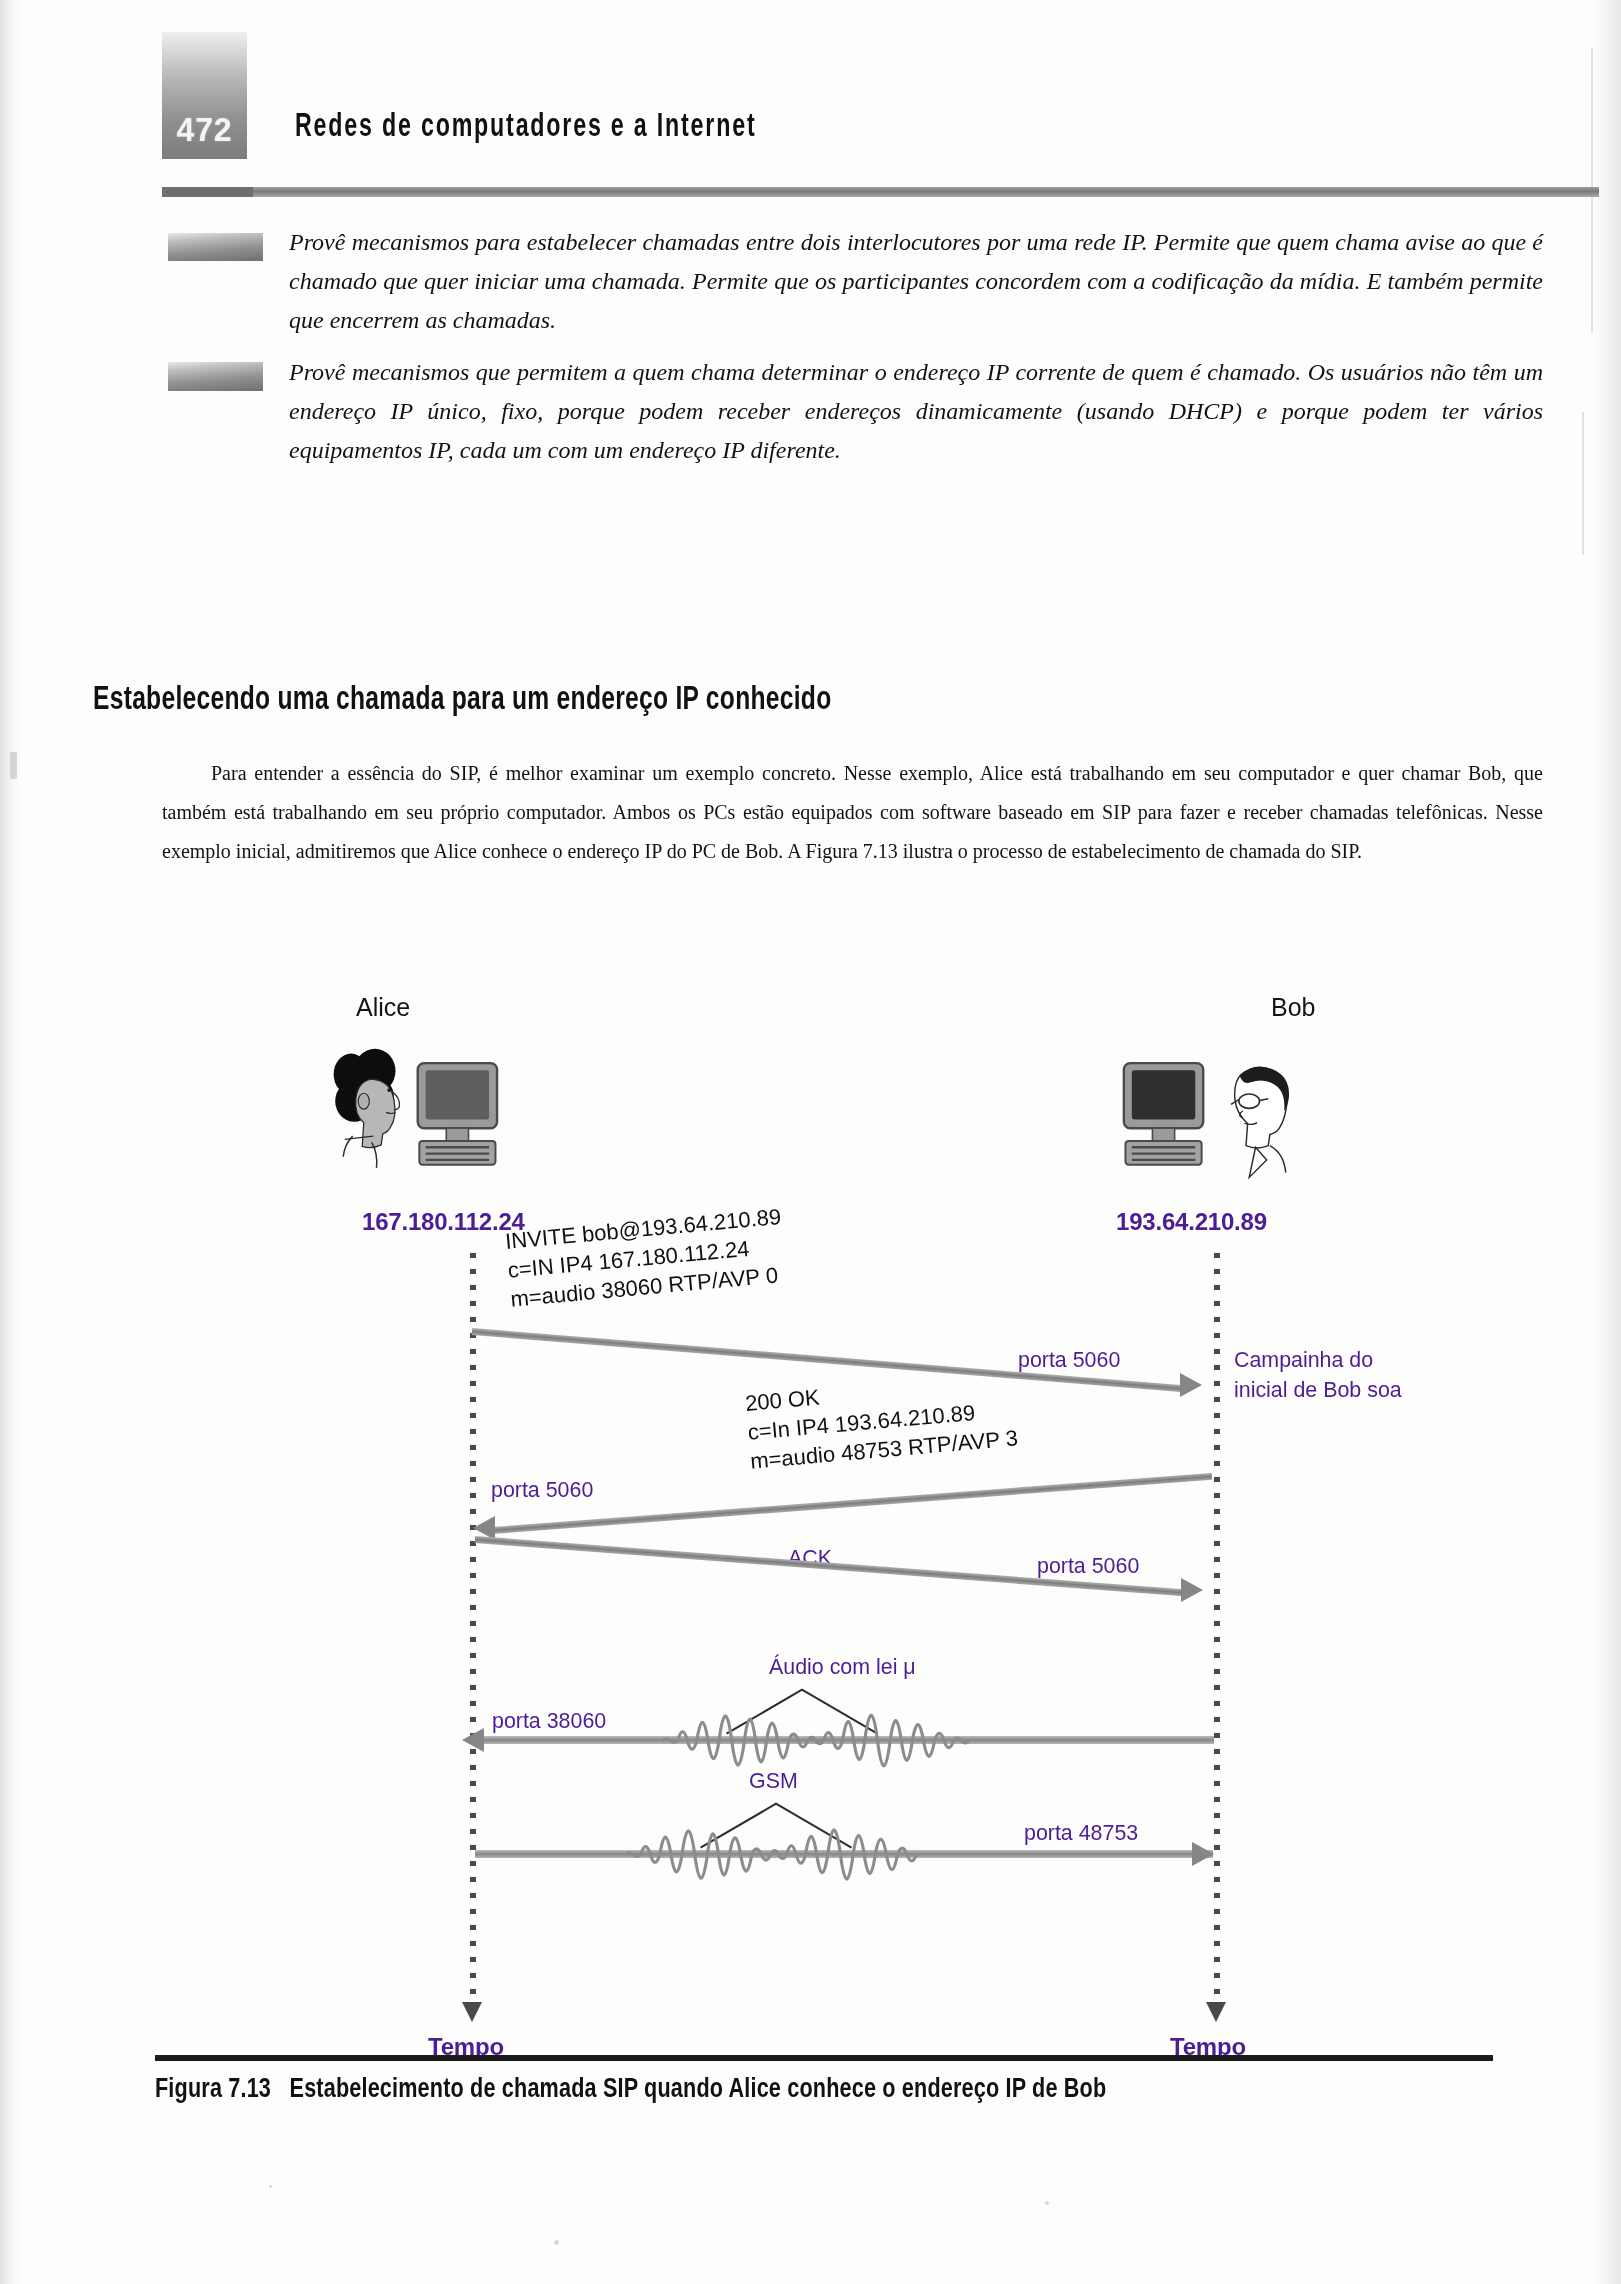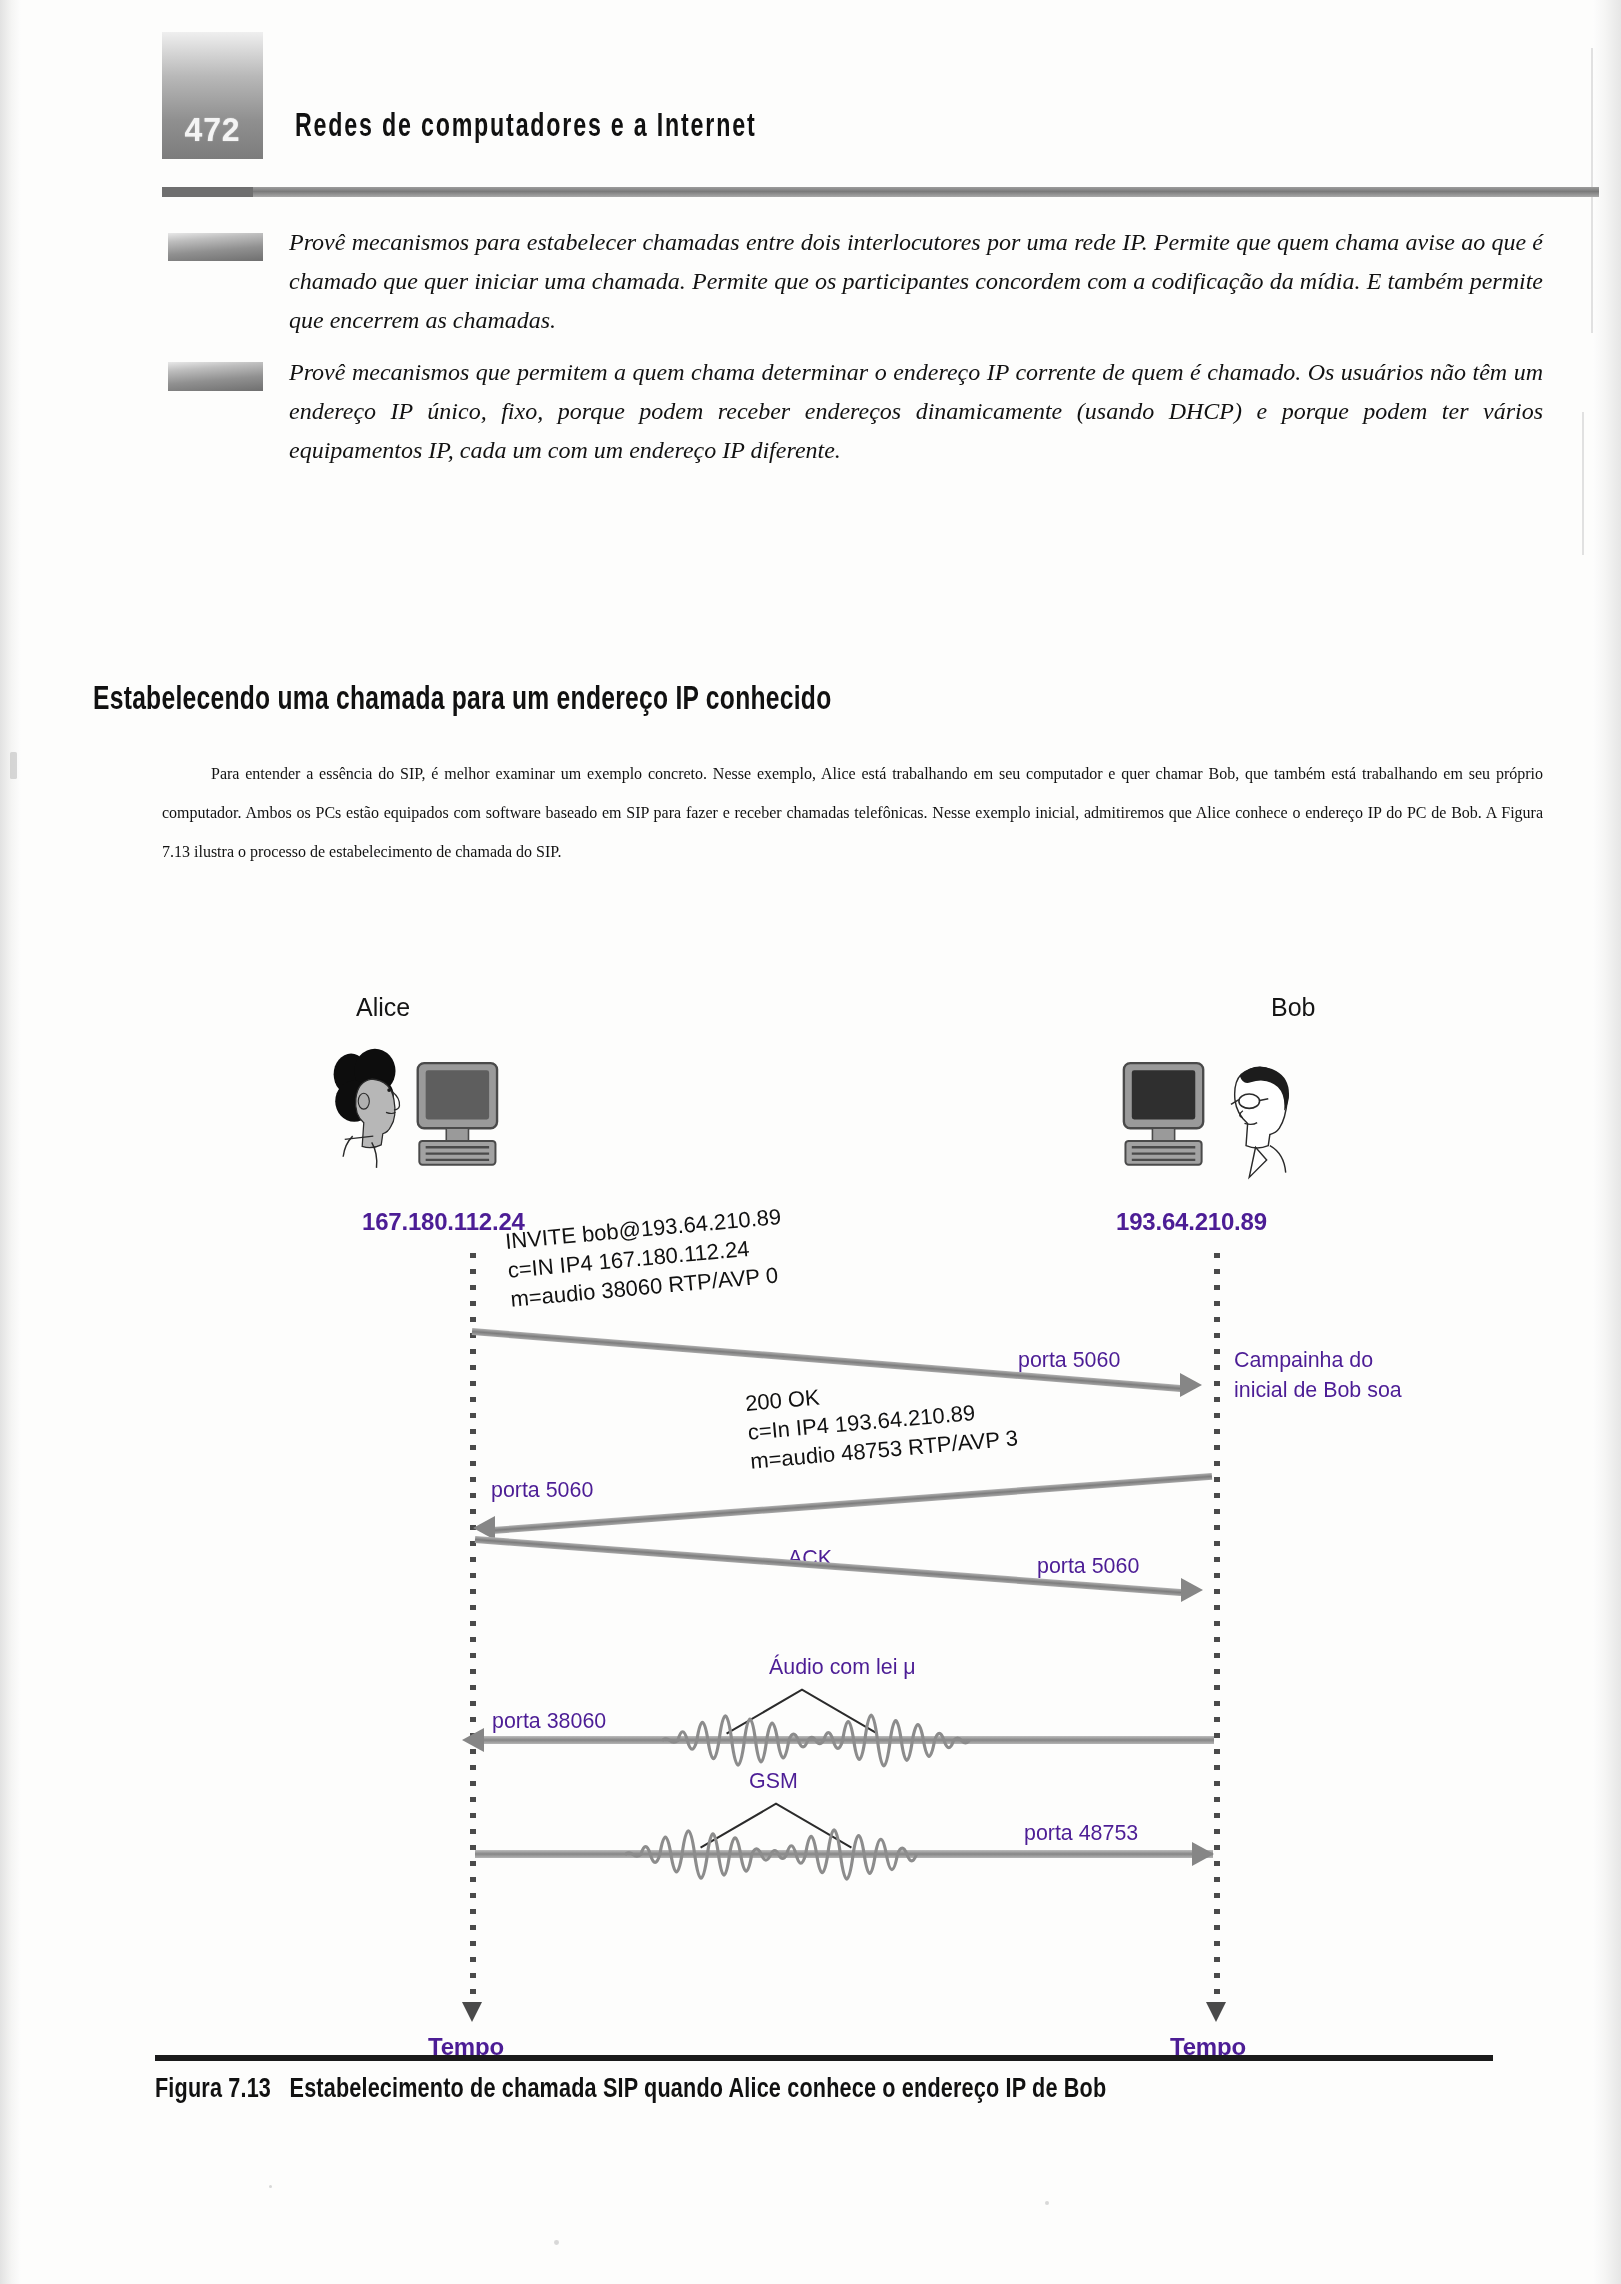--- a/index.html
+++ b/index.html
@@ -54,21 +54,21 @@
     position: absolute;
     left: 0;
     top: 32px;
     width: 100%;
     height: 143px;
   }
   .page-num-box {
     position: absolute;
     left: 162px;
     top: 0px;
-    width: 101px;
+    width: 85px;
     height: 127px;
     background: linear-gradient(180deg,#efefef 0%, #b8b8b8 35%, #8f8f8f 70%, #7c7c7c 100%);
     display: flex;
     align-items: flex-end;
     justify-content: center;
     padding-bottom: 11px;
     box-sizing: border-box;
   }
   .page-num {
     font-family: "Liberation Sans", sans-serif;
@@ -148,21 +148,21 @@
     transform: scaleX(0.88) scaleY(1.2);
     transform-origin: left center;
     color: #111;
     white-space: nowrap;
   }
   .body-para {
     position: absolute;
     left: 162px;
     top: 754px;
     width: 1381px;
-    font-size: 16px;
+    font-size: 20px;
     line-height: 39px;
     text-align: justify;
     text-indent: 49px;
   }
 
   
   .figure {
     position: absolute;
     left: 0;
     top: 974px;

